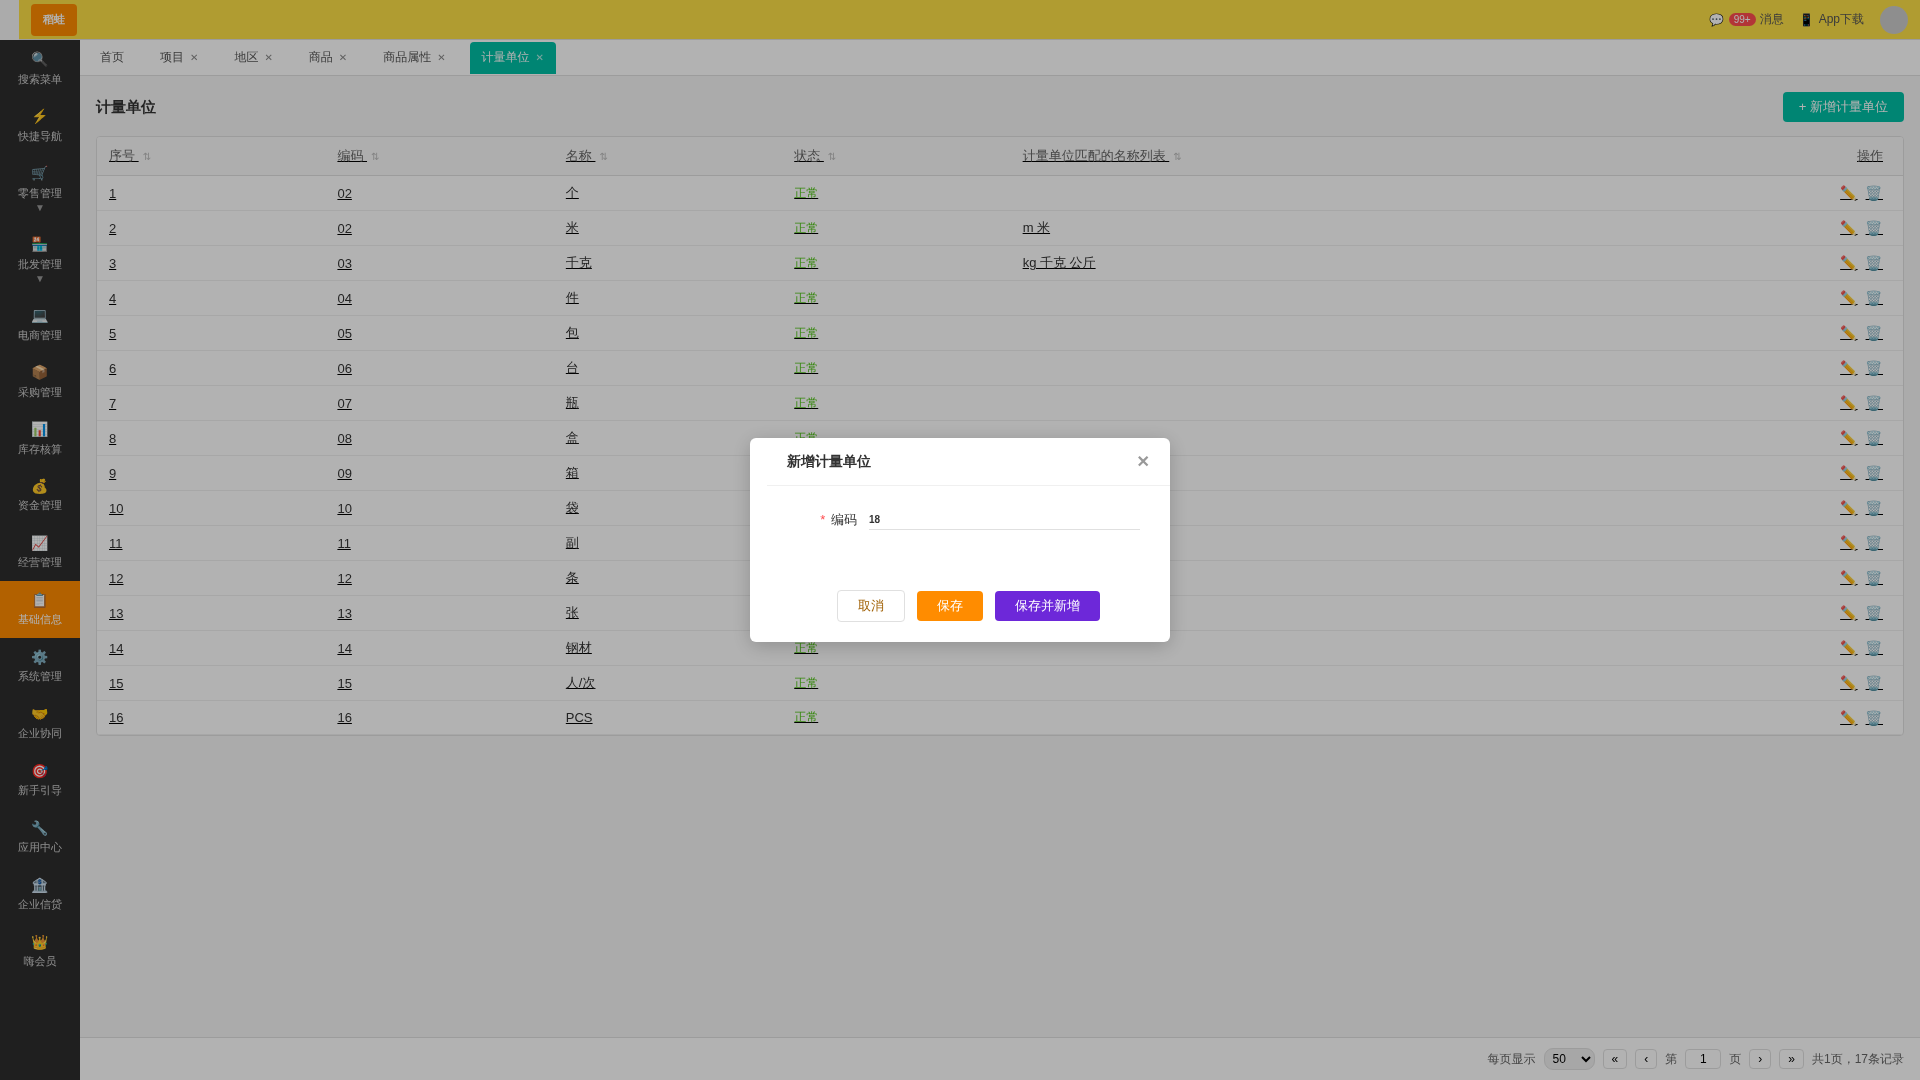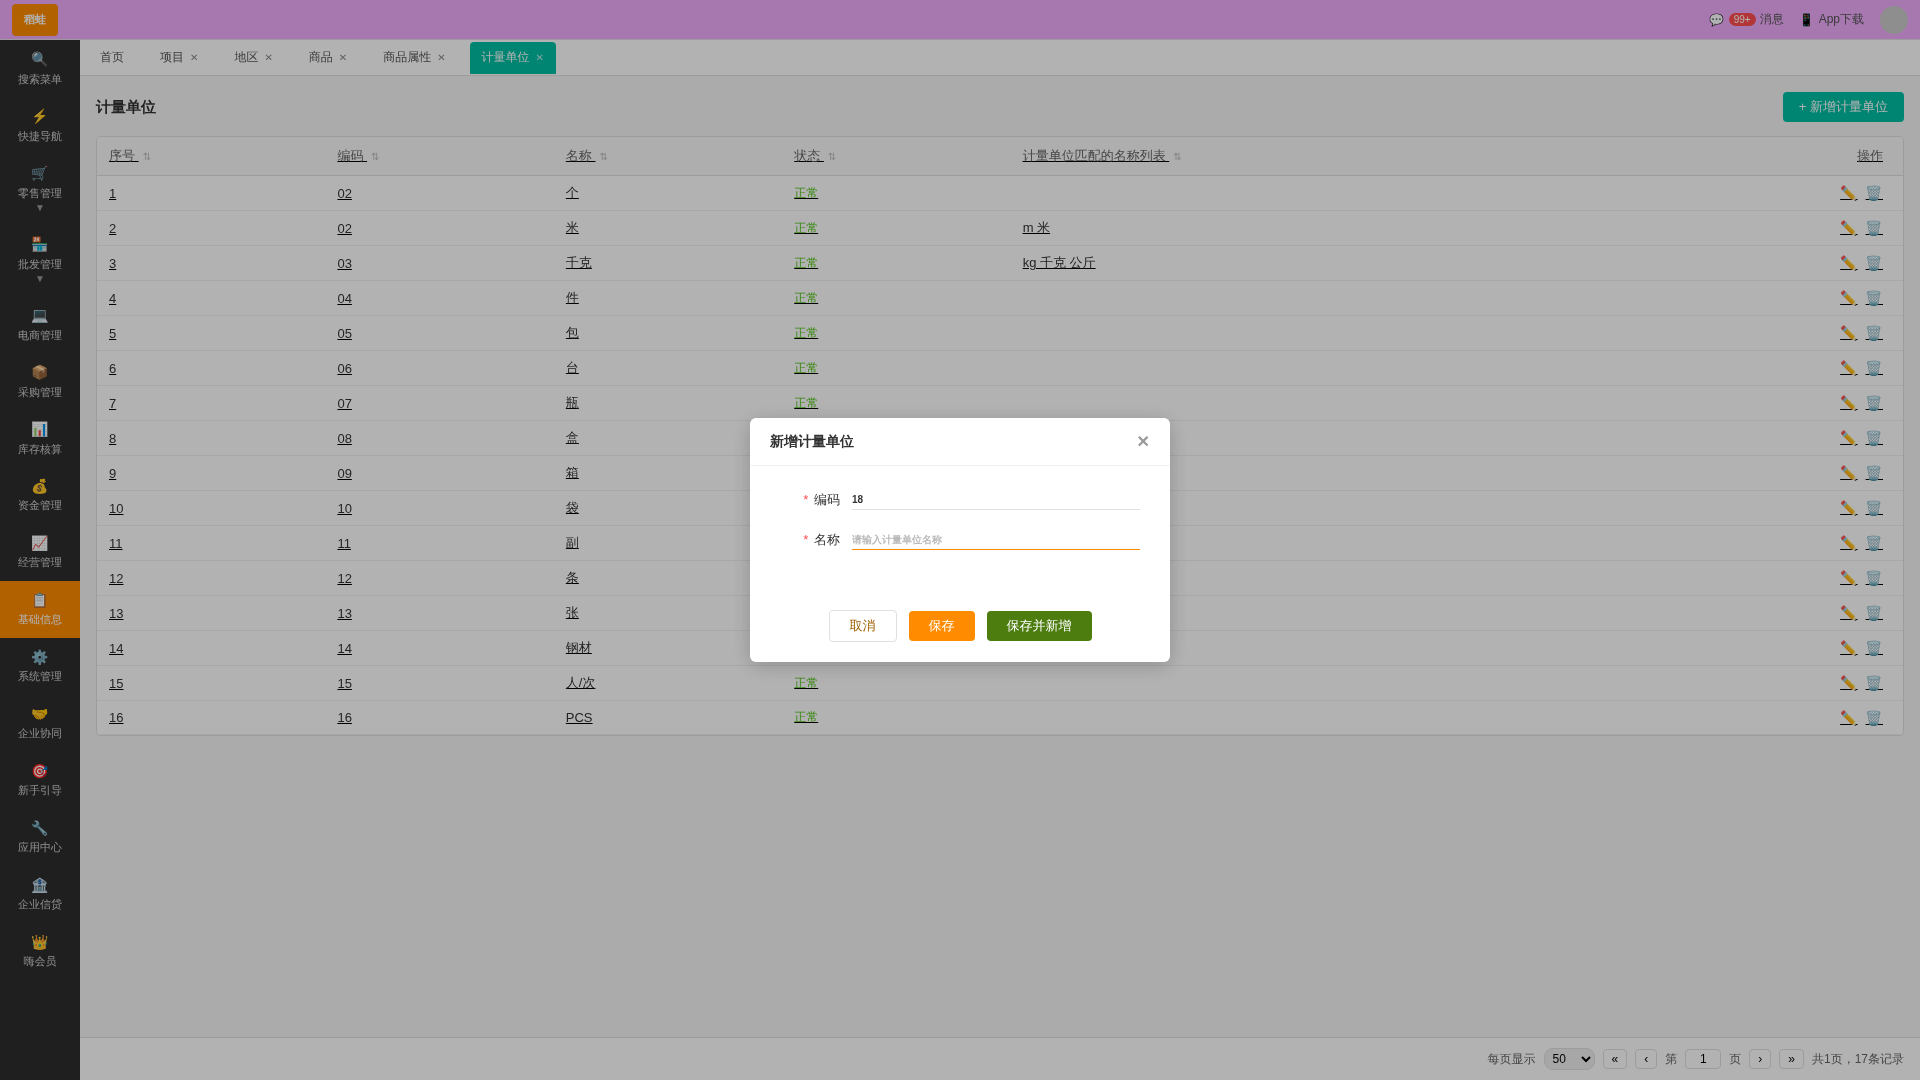--- a/index.html
+++ b/index.html
@@ -1,25 +1,26 @@
 <!DOCTYPE html>
 <html><head>
   <meta charset="utf-8">
   <style>
     * { box-sizing: border-box; margin: 0; padding: 0; }
     body { font-family: 'Microsoft YaHei', sans-serif; font-size: 13px; background: #f5f5f5; display: flex; flex-direction: column; height: 1080px; width: 1920px; overflow: hidden; }
 
     
     .top-bar {
       height: 40px;
-      background: #f0abfc;
+      background: #fde047;
       display: flex;
       padding: 0 12px;
       border-bottom: 1px solid #e0e0e0;
       flex-shrink: 0;
+      margin-left: 19px;
     }
     .logo-area {
       display: flex;
       align-items: center;
       width: 80px;
     }
     .logo-box {
       width: 46px;
       height: 32px;
       background: #ff8c00;
@@ -278,20 +279,21 @@
       z-index: 1000;
     }
 
     
     .dialog {
       background: white;
       border-radius: 6px;
       width: 420px;
       box-shadow: 0 4px 20px rgba(0,0,0,0.2);
       overflow: hidden;
+      padding-left: 17px;
     }
     .dialog-header {
       display: flex;
       align-items: center;
       justify-content: space-between;
       padding: 14px 20px;
       border-bottom: 1px solid #f0f0f0;
       font-size: 14px;
       font-weight: bold;
       color: #333;
@@ -359,21 +361,21 @@
       border-radius: 4px;
       background: #ff8c00;
       color: white;
       cursor: pointer;
       font-size: 13px;
     }
     .btn-save-new {
       padding: 6px 20px;
       border: none;
       border-radius: 4px;
-      background: #4d7c0f;
+      background: #6d28d9;
       color: white;
       cursor: pointer;
       font-size: 13px;
     }
   </style>
 </head>
 <body>
 
 <div class="top-bar">
   <div class="logo-area">
@@ -756,27 +758,20 @@
       <span class="dialog-close">✕</span>
     </div>
     <div class="dialog-body">
       <div class="form-row">
         <div class="form-label">
           <span class="required">*</span>
           <span>编码</span>
         </div>
         <input class="form-input" type="text" value="18" style="">
       </div>
-      <div class="form-row">
-        <div class="form-label">
-          <span class="required">*</span>
-          <span>名称</span>
-        </div>
-        <input class="form-input active-input" type="text" placeholder="请输入计量单位名称" style="">
-      </div>
     </div>
     <div class="dialog-footer">
       <button class="btn-cancel">取消</button>
       <button class="btn-save">保存</button>
       <button class="btn-save-new">保存并新增</button>
     </div>
   </div>
 </div>
 
 </body></html>

